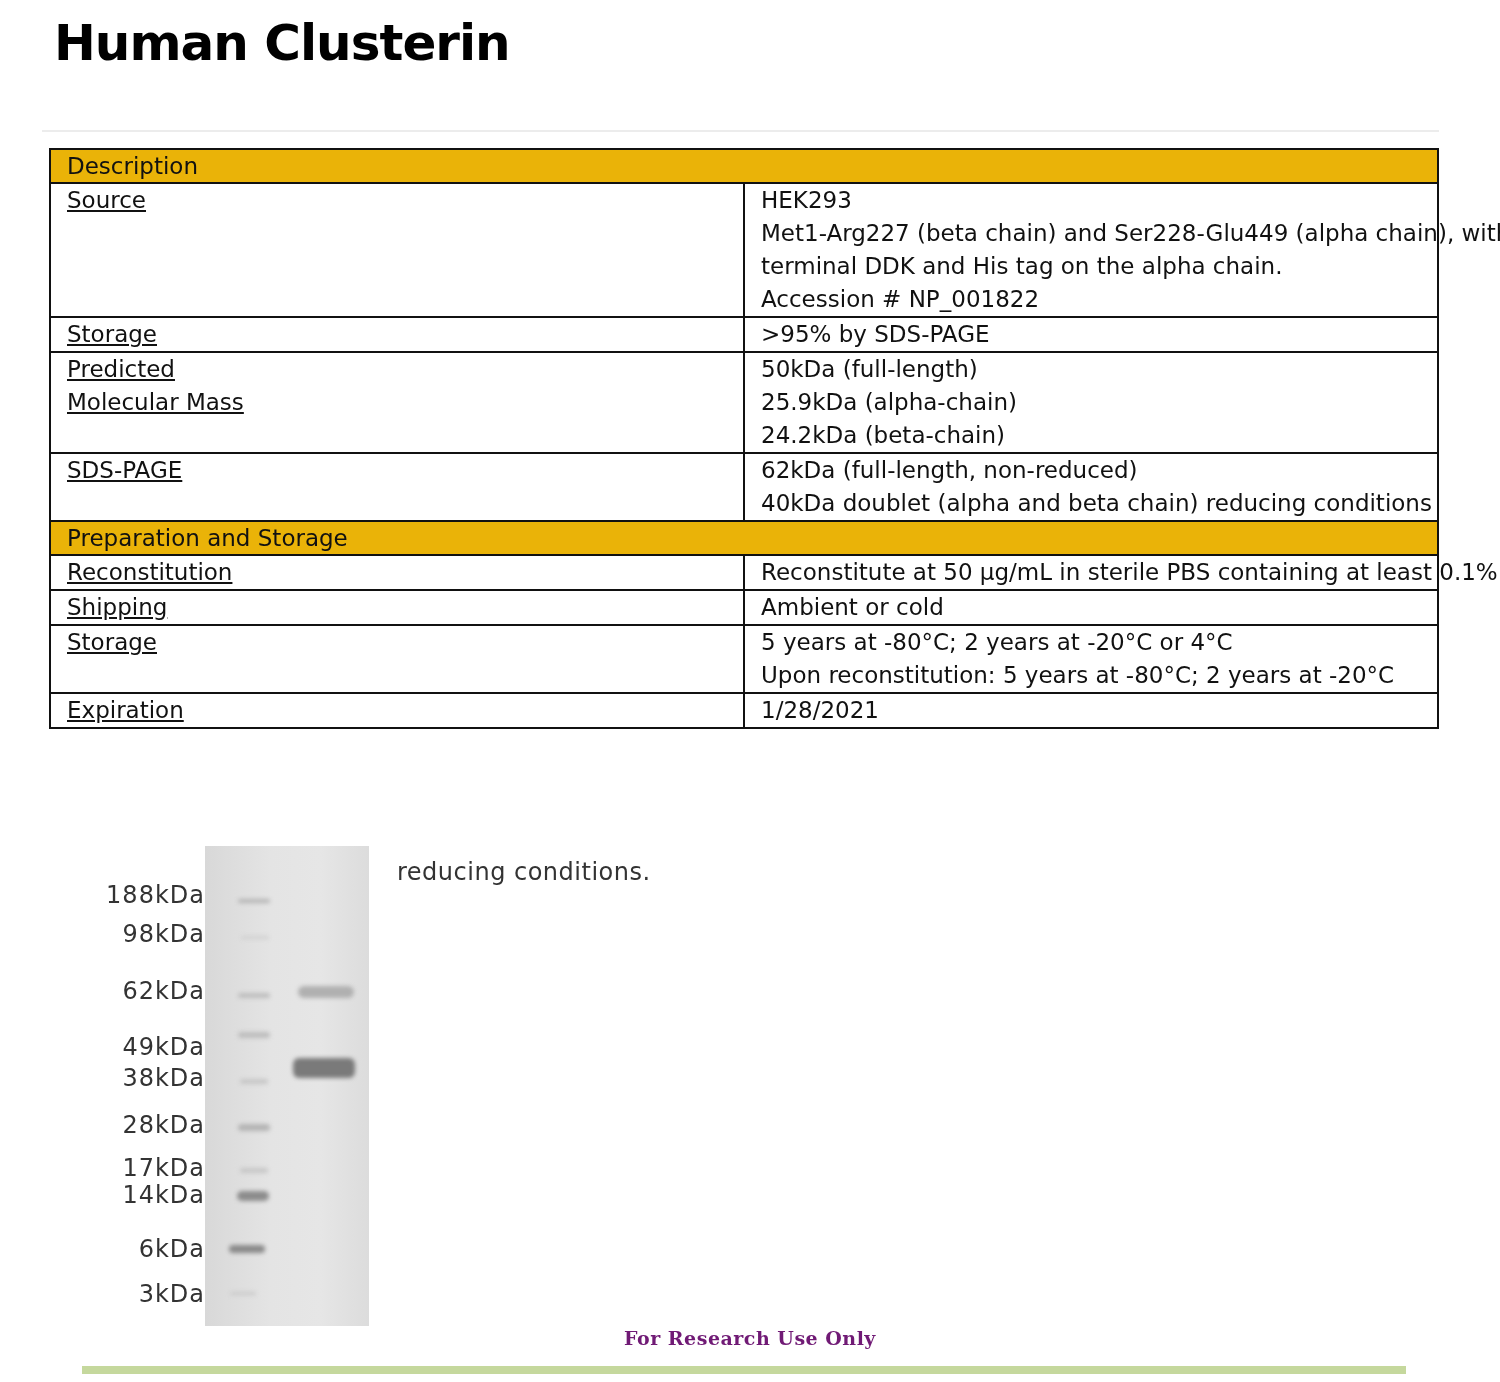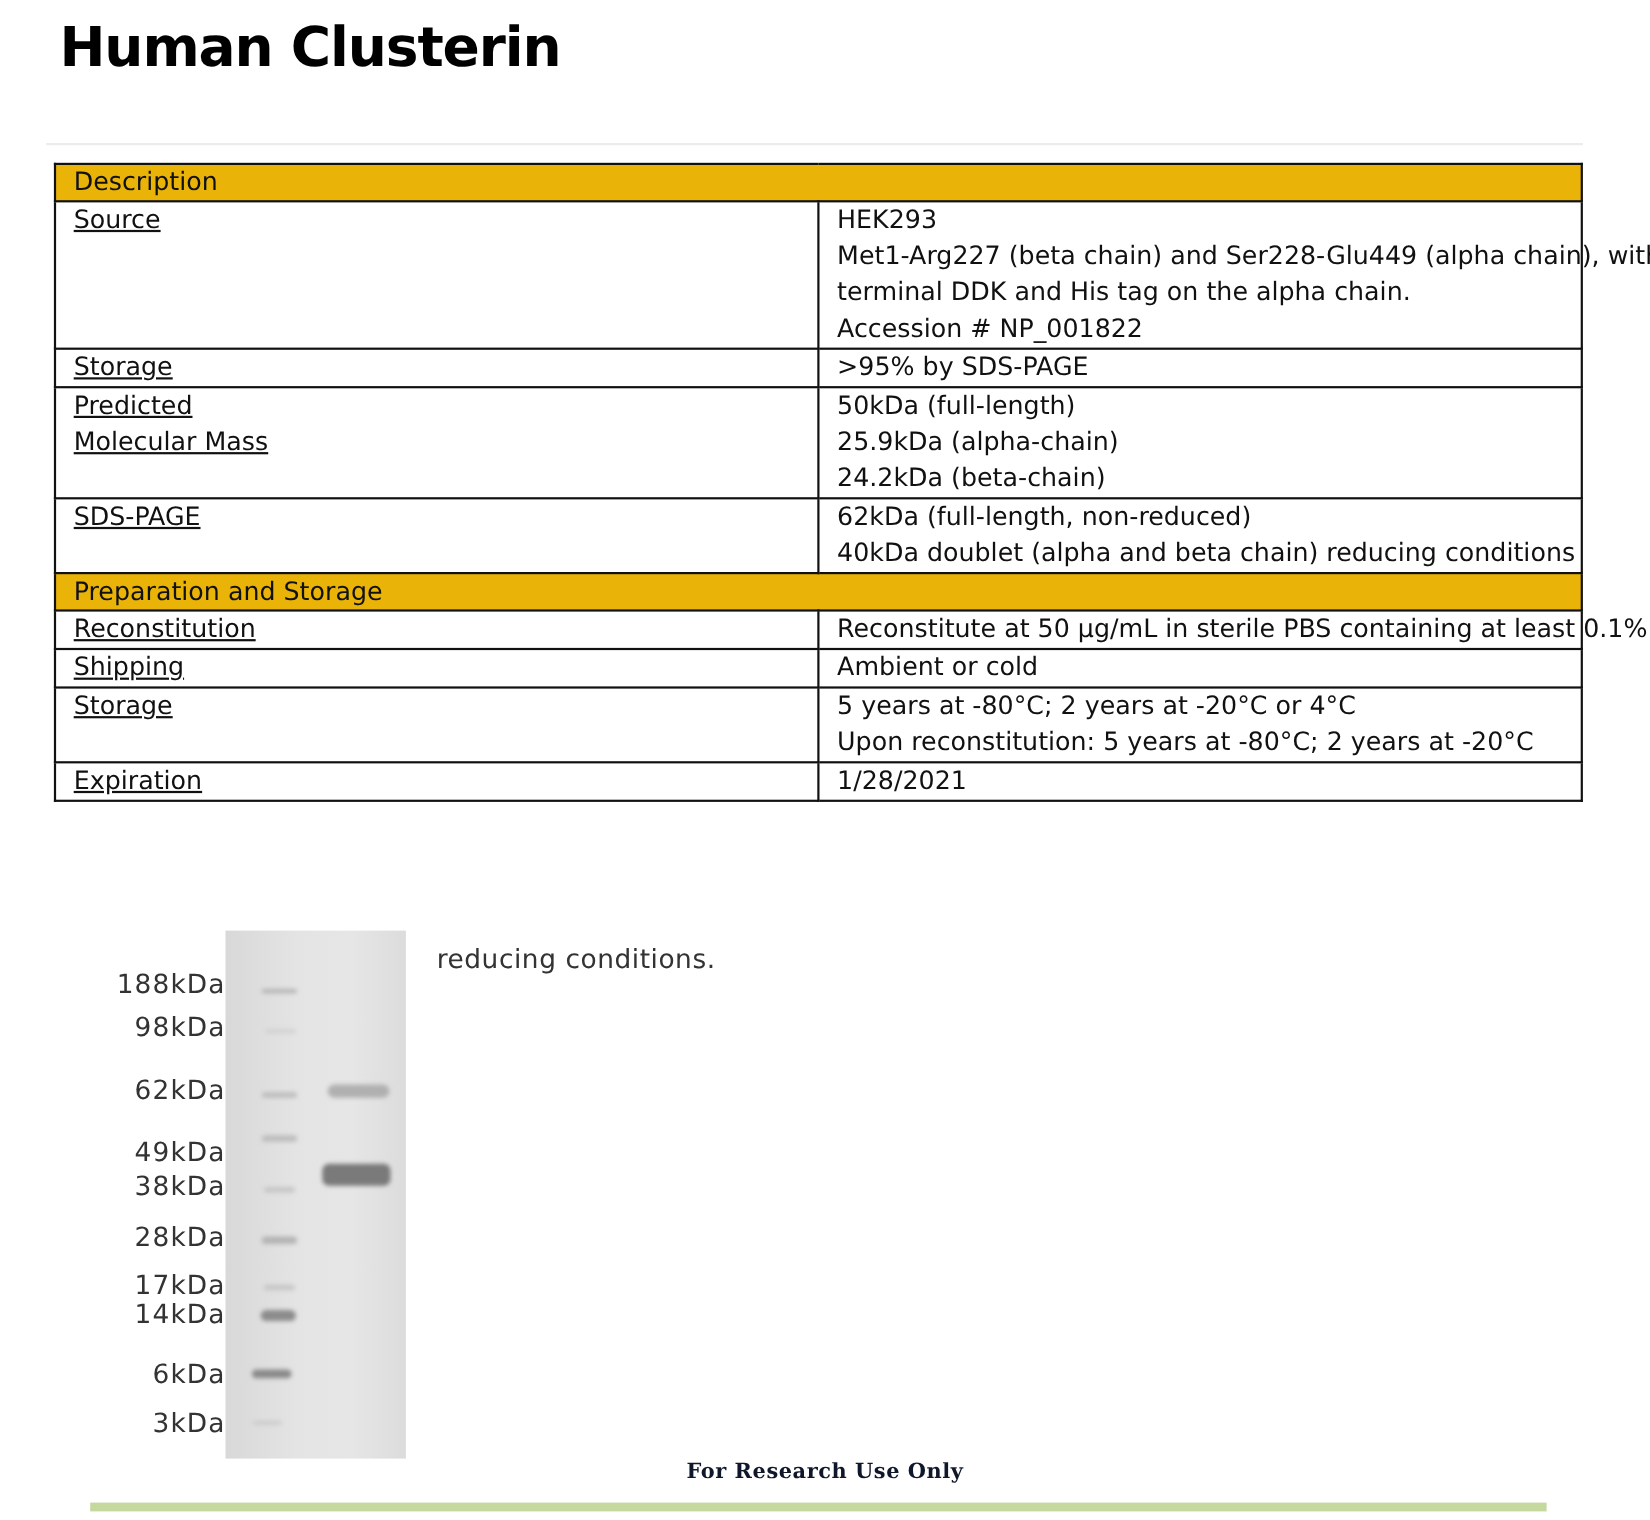--- a/index.html
+++ b/index.html
@@ -9,21 +9,21 @@
   table.spec { position:absolute; left:49px; top:148px; width:1390px; border-collapse:collapse; font-family:"DejaVu Sans", sans-serif; font-size:23px; color:#111; table-layout:fixed; }
   table.spec td { border:2.5px solid #111; vertical-align:top; padding:0 0 0 16px; line-height:33px; }
   table.spec td.k { width:297px;text-decoration:underline; }
   table.spec tr.section td { background:#eab308; line-height:32px; }
   .line { display:block; white-space:nowrap; }
   .gel-labels { position:absolute; left:80px; top:846px; width:125px; height:480px; font-family:"DejaVu Sans", sans-serif; font-size:24px; color:#333;text-decoration:underline; }
   .gel-label { position:absolute; right:0; line-height:26px; letter-spacing:1px; }
   .gel { position:absolute; left:205px; top:846px; width:164px; height:480px; background:linear-gradient(90deg,#d8d8d8 0%,#e4e4e4 40%,#e6e6e6 70%,#dcdcdc 100%); }
   .band { position:absolute; border-radius:6px; filter:blur(2px); }
   .caption { position:absolute; left:397px; top:855px; font-family:"DejaVu Sans", sans-serif; font-size:24px; line-height:34px; color:#333; letter-spacing:0.5px; }
-  .footer { position:absolute; left:0; width:1500px; top:1327px; text-align:center; font-family:"DejaVu Serif", serif; font-weight:bold; font-size:19px; color:#0f172a; letter-spacing:0.5px; }
+  .footer { position:absolute; left:0; width:1500px; top:1327px; text-align:center; font-family:"DejaVu Serif", serif; font-weight:bold; font-size:19px; color:#701a75; letter-spacing:0.5px; }
   .green-bar { position:absolute; left:82px; top:1366px; width:1324px; height:8px; background:#c5d89d; }
 </style>
 </head>
 <body>
 
 <h1 class="title">Human Clusterin</h1>
 <div class="rule"></div>
 
 <table class="spec">
   <tbody>

